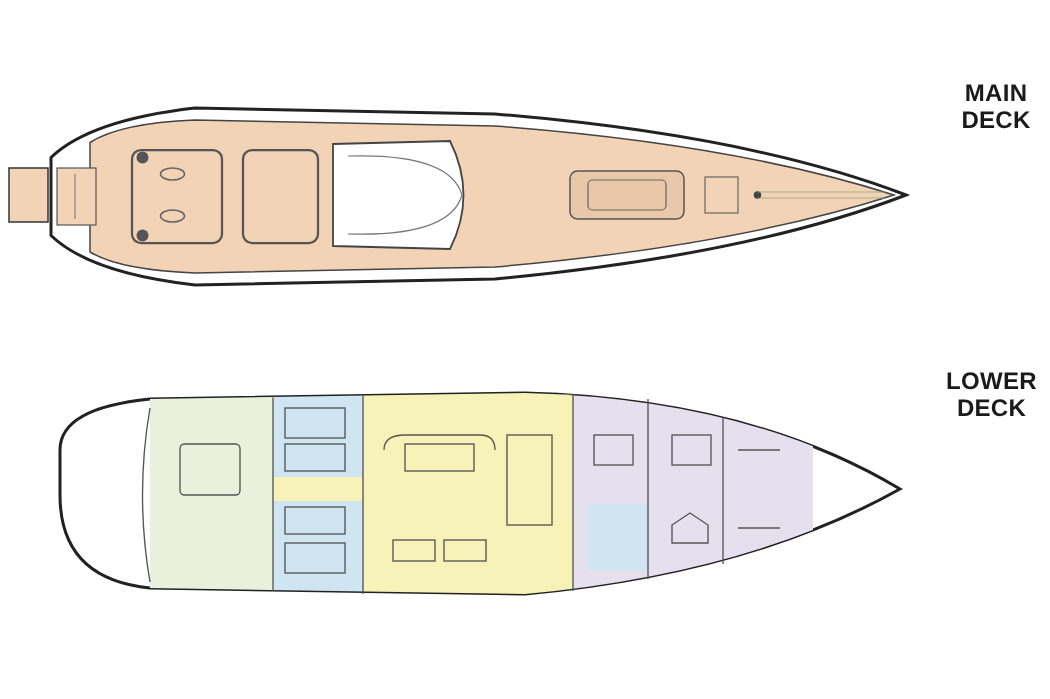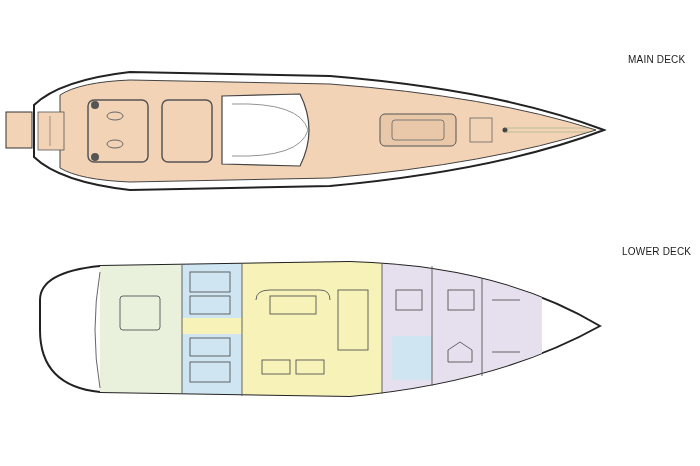--- a/index.html
+++ b/index.html
@@ -1,17 +1,17 @@
 <!DOCTYPE html>
 <html><head>
 <meta charset="utf-8">
 <style>
   html,body{margin:0;padding:0;background:#ffffff;}
   body{width:700px;height:466px;position:relative;overflow:hidden;font-family:"Liberation Sans",sans-serif;}
-  .deck-label{position:absolute;font-weight:normal;font-size:10px;color:#1a1a1a;letter-spacing:0.2px;text-align:center;}
+  .deck-label{position:absolute;font-weight:bold;font-size:16px;color:#1a1a1a;letter-spacing:0.2px;text-align:center;}
   svg{position:absolute;left:0;top:0;}
 </style>
 </head>
 <body>
 
 <div class="deck-label" style="left:628px;top:54px;">MAIN DECK</div>
 <div class="deck-label" style="left:622px;top:246px;">LOWER DECK</div>
 
 <svg width="700" height="466" viewBox="0 0 700 466">
 

